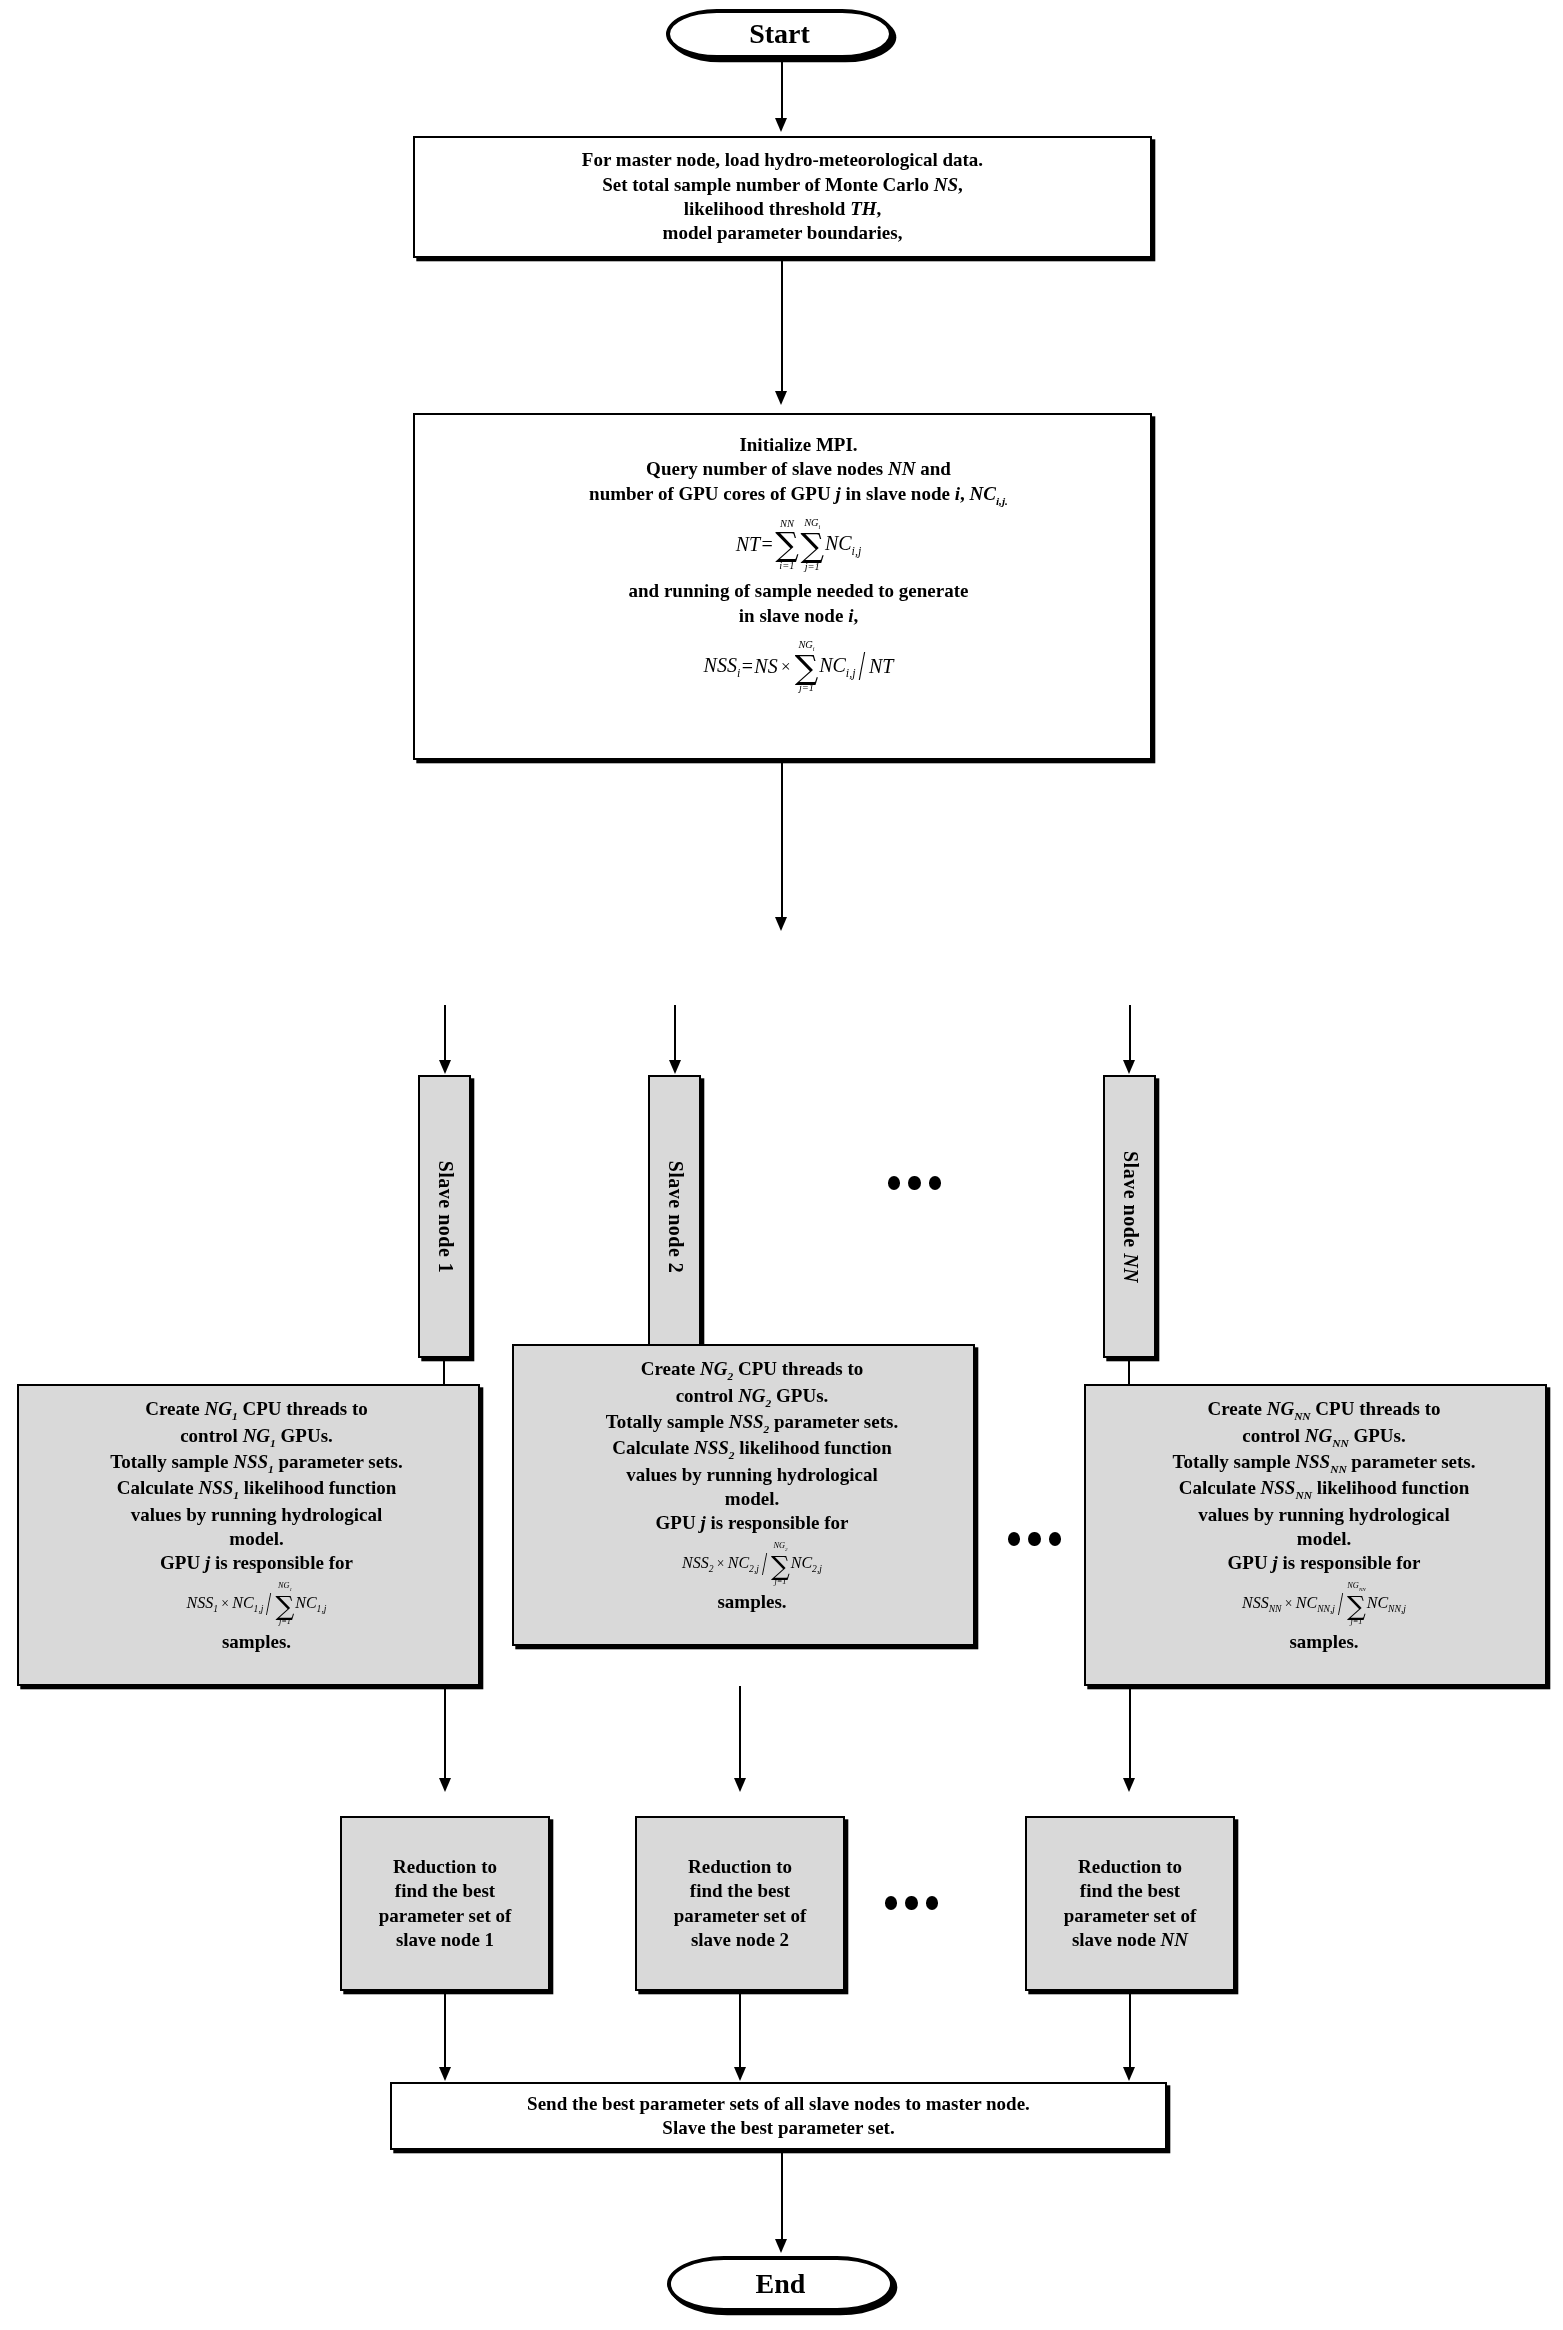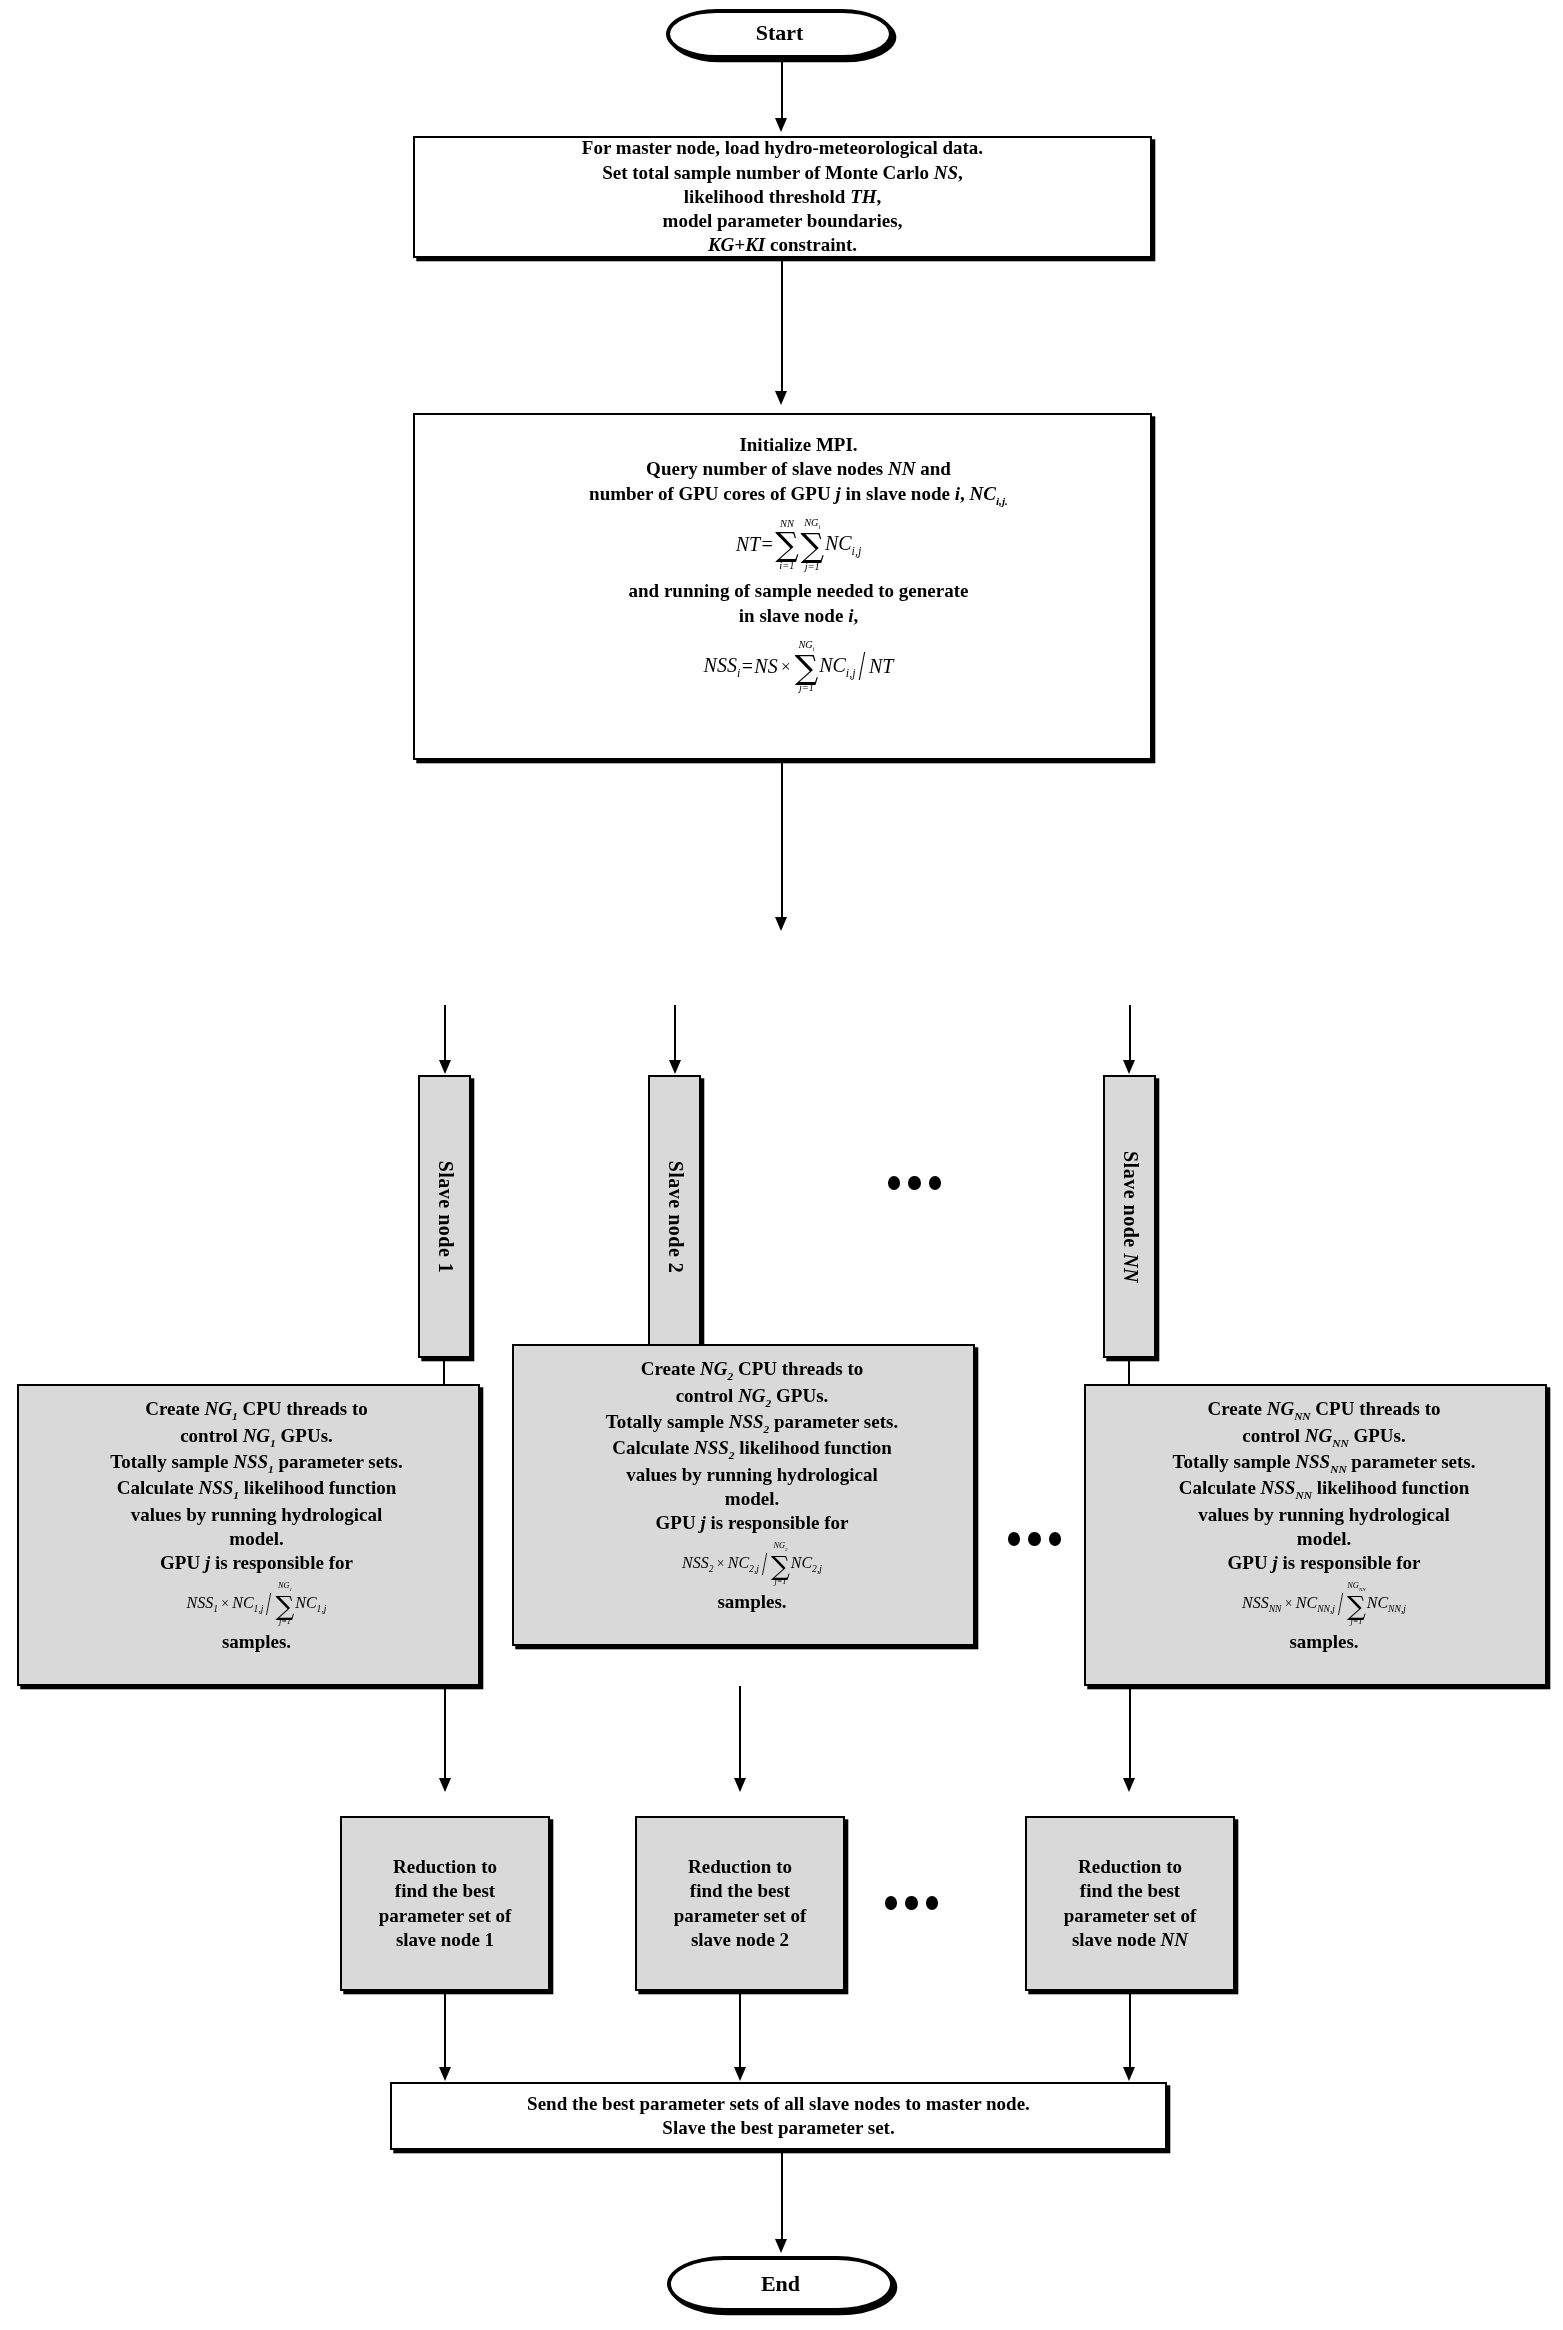--- a/index.html
+++ b/index.html
@@ -28,21 +28,21 @@
     color: #000000;
     line-height: 1.28;
   }
   .node.shadow {
     box-shadow: 3.3px 3.3px 0 0 #000000;
   }
   .node.gray { background: #d9d9d9; }
   .terminal {
     border-radius: 57px / 28px;
     border-width: 4.2px;
-    font-size: 22px;
+    font-size: 28px;
   }
   .proc { font-size: 19px; }
   .inner { padding: 0 8.5px; width: 100%; }
   .line { white-space: nowrap; }
 
   
   .vnode {
     position: absolute;
     box-sizing: border-box;
     border: 2.4px solid #000000;
@@ -136,21 +136,20 @@
   </div>
   <div class="seg vseg" style="left:781px; top:58px; width:2.4px; height:61px;"></div>
   <div class="arrow" style="left:775px; top:118px;"></div>
 
   <div class="node proc shadow" style="left:413px; top:136px; width:739px; height:122px;">
     <div class="inner">
       <div class="line">For master node, load hydro-meteorological data.</div>
       <div class="line">Set total sample number of Monte Carlo <i>NS</i>,</div>
       <div class="line">likelihood threshold <i>TH</i>,</div>
       <div class="line">model parameter boundaries,</div>
-      <div class="line"><i>KG+KI</i> constraint.</div>
     </div>
   </div>
   <div class="seg vseg" style="left:781px; top:258px; width:2.4px; height:135px;"></div>
   <div class="arrow" style="left:775px; top:391px;"></div>
 
   <div class="node proc shadow" style="left:413px; top:413px; width:739px; height:347px; display:block; padding-top:18px;">
     <div class="inner" style="padding-left:16px;">
       <div class="line">Initialize MPI.</div>
       <div class="line">Query number of slave nodes <i>NN</i> and</div>
       <div class="line">number of GPU cores of GPU <i>j</i> in slave node <i>i</i>, <i>NC<sub>i,j.</sub></i></div>

